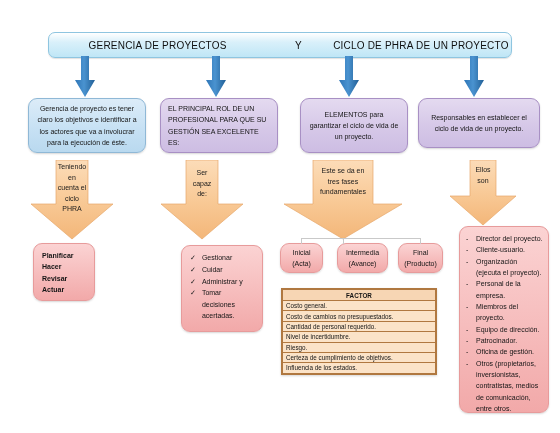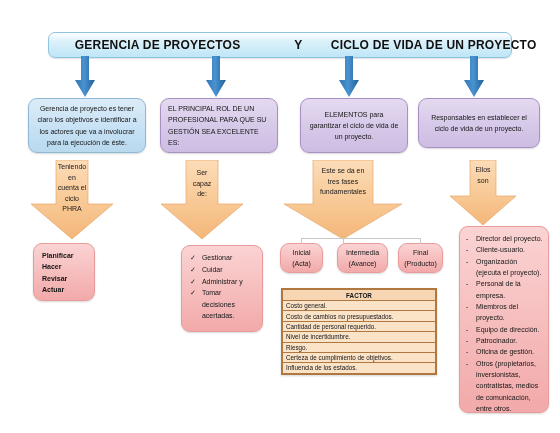--- a/index.html
+++ b/index.html
@@ -25,22 +25,22 @@
   .banner {
     left: 48px; top: 32px; width: 464px; height: 26px;
     border: 1px solid #8ec5e0;
     border-radius: 7px;
     background: linear-gradient(180deg, #ffffff 0%, #d9f0fa 38%, #bfe6f6 100%);
     box-shadow: 0 1px 1px rgba(0,0,0,.12);
     display: flex;
     align-items: center;
   }
   .banner-cell {
-    font-size: 12px;
-    font-weight: bold;
+    font-size: 10px;
+    font-weight: normal;
     letter-spacing: .2px;
     text-align: center;
     color: #101010;
     white-space: nowrap;
   }
   .bc1 { width: 47%; }
   .bc2 { width: 14%; }
   .bc3 { width: 39%; }
 
   
@@ -154,21 +154,21 @@
   .hline { background: #c9c9c9; height: 1px; }
 </style>
 </head>
 <body>
 
 <div class="canvas">
 
   <div class="abs banner">
     <div class="banner-cell bc1">GERENCIA DE PROYECTOS</div>
     <div class="banner-cell bc2">Y</div>
-    <div class="banner-cell bc3">CICLO DE VIDA DE UN PROYECTO</div>
+    <div class="banner-cell bc3">CICLO DE PHRA DE UN PROYECTO</div>
   </div>
 
   <div class="abs blue-arrow" style="left:74px; top:56px;">
     <svg viewBox="0 0 22 42" preserveAspectRatio="none" aria-hidden="true">
       <defs>
         <linearGradient id="bg1" x1="0" y1="0" x2="1" y2="0">
           <stop offset="0%" stop-color="#2e75b6"></stop>
             <stop offset="45%" stop-color="#4a93d0"></stop>
             <stop offset="100%" stop-color="#215f96"></stop>
         </linearGradient>

